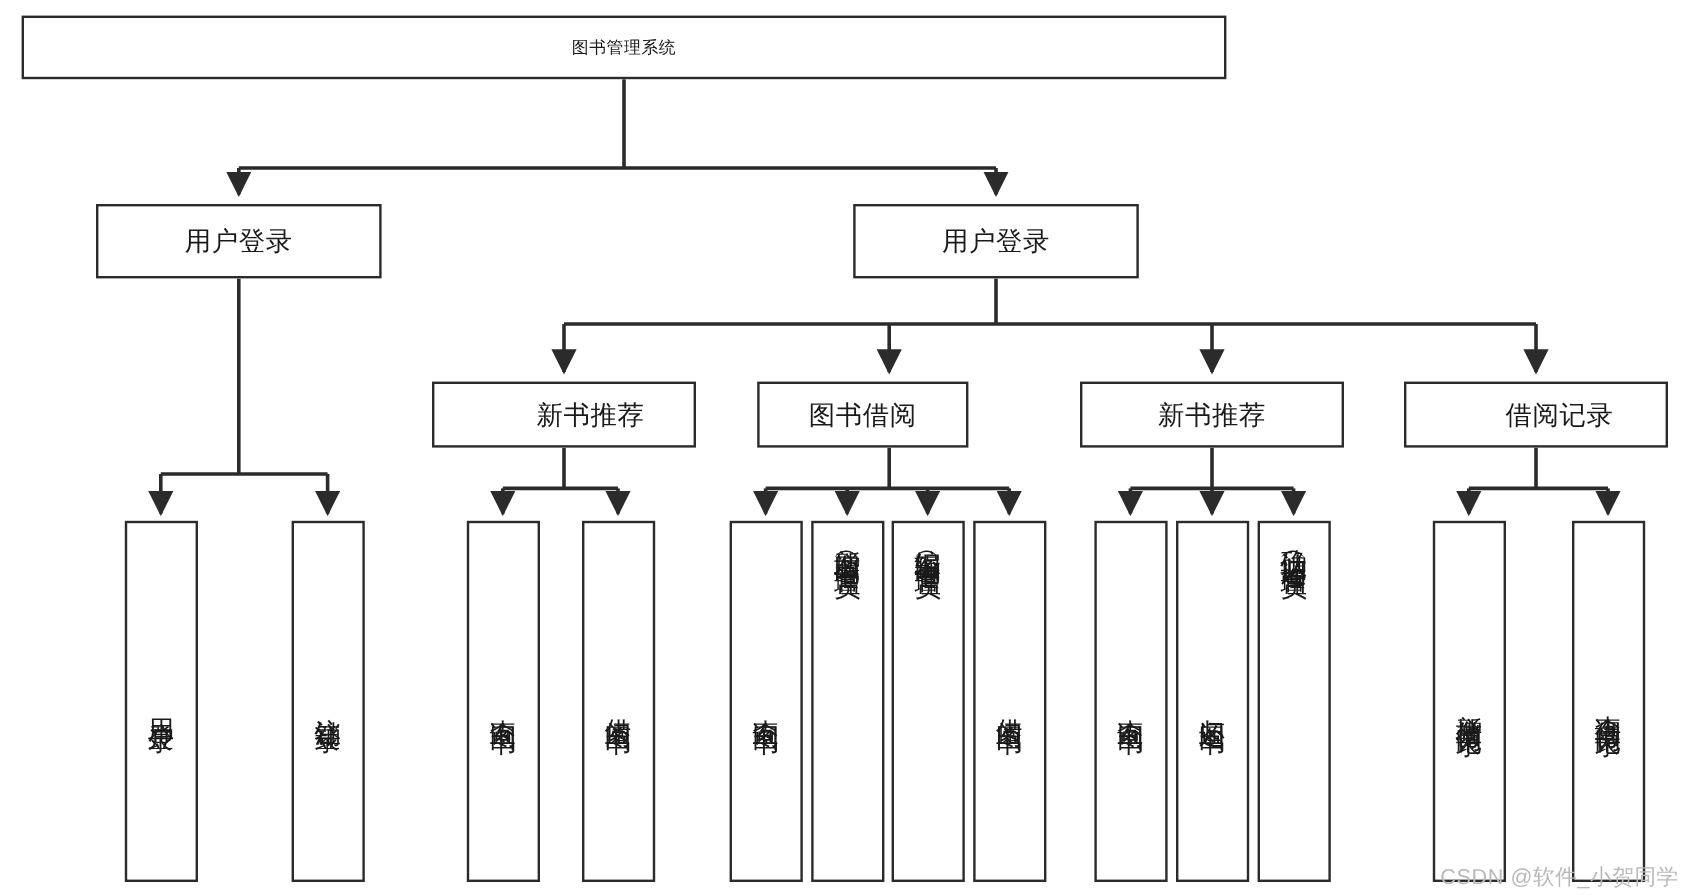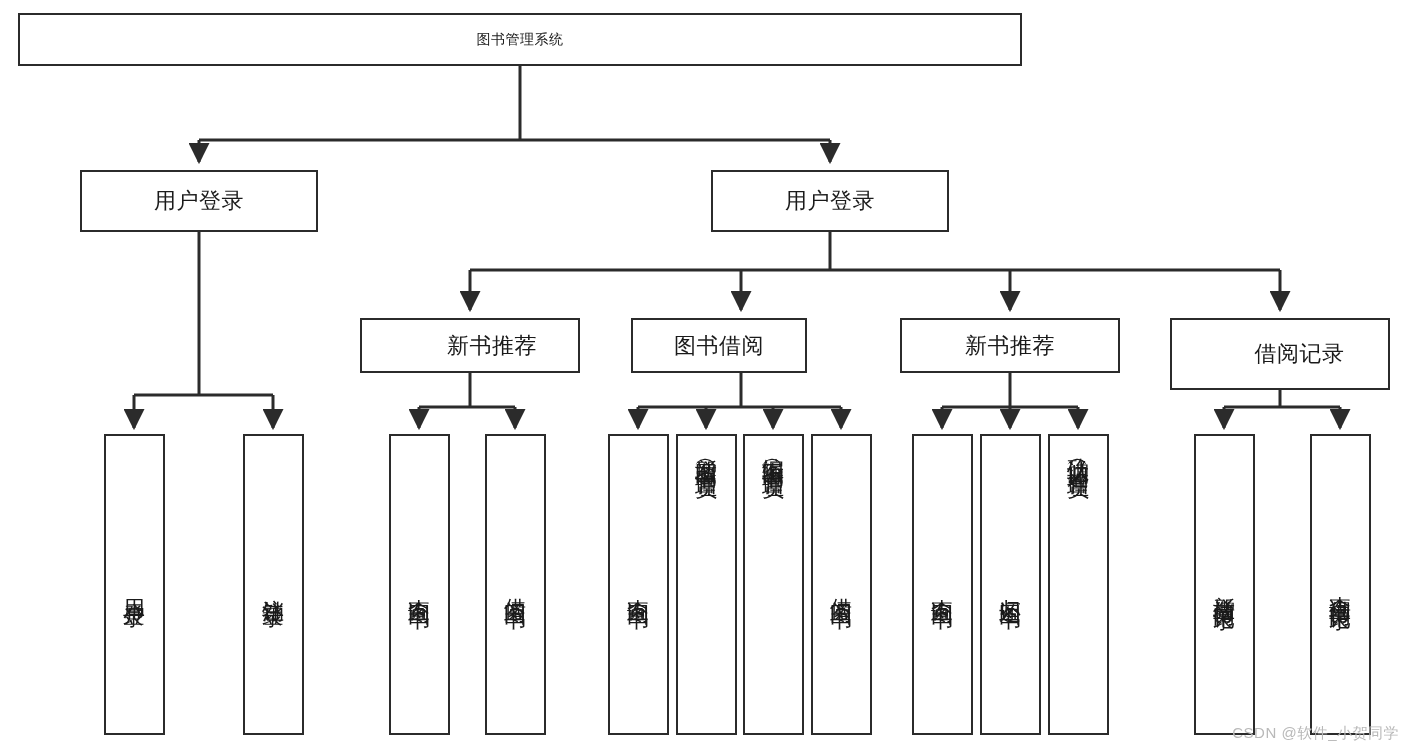--- a/index.html
+++ b/index.html
@@ -62,21 +62,21 @@
     letter-spacing: 3px;
     margin: 0 auto;
   }
   .node.vertical.mid .label {
     align-self: center;
   }
   .watermark {
     position: absolute;
     right: 6px;
     bottom: 4px;
-    font-size: 15px;
+    font-size: 18px;
     color: #b9b9b9;
     letter-spacing: 0.5px;
     z-index: 5;
     white-space: nowrap;
   }
 </style>
 </head>
 <body>
 
 <div id="diagram-root">
@@ -144,21 +144,21 @@
 
   <div class="node horizontal" style="left:360px; top:318px; width:220px; height:55px;padding-left:44px;">
     <span class="label">新书推荐</span>
   </div>
   <div class="node horizontal" style="left:631px; top:318px; width:176px; height:55px;">
     <span class="label">图书借阅</span>
   </div>
   <div class="node horizontal" style="left:900px; top:318px; width:220px; height:55px;">
     <span class="label">新书推荐</span>
   </div>
-  <div class="node horizontal" style="left:1170px; top:318px; width:220px; height:72px;padding-left:39px;">
+  <div class="node horizontal" style="left:1170px; top:318px; width:220px; height:55px;padding-left:39px;">
     <span class="label">借阅记录</span>
   </div>
 
   <div class="node vertical mid" style="left:104px; top:434px; width:61px; height:301px;">
     <span class="label">用户登录</span>
   </div>
   <div class="node vertical mid" style="left:243px; top:434px; width:61px; height:301px;">
     <span class="label">注销登录</span>
   </div>
 

